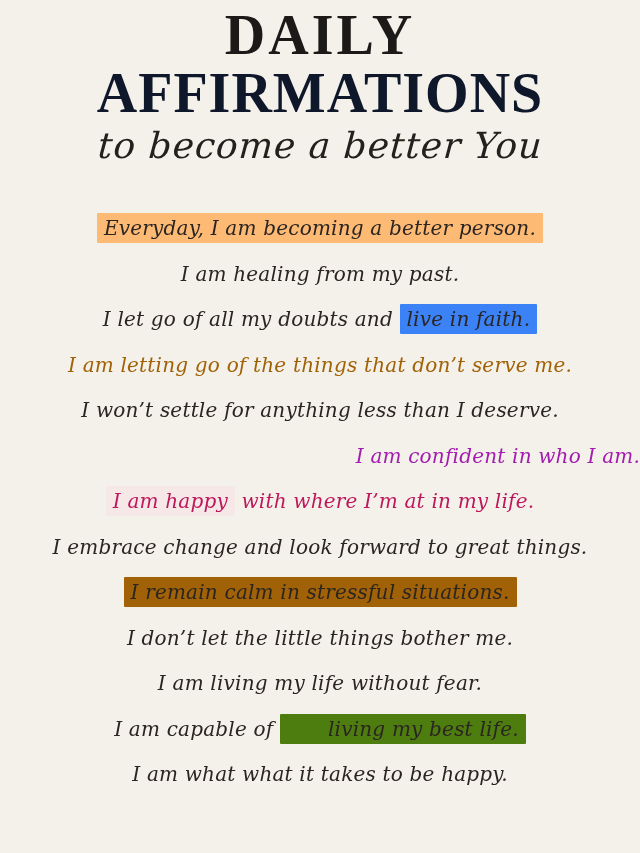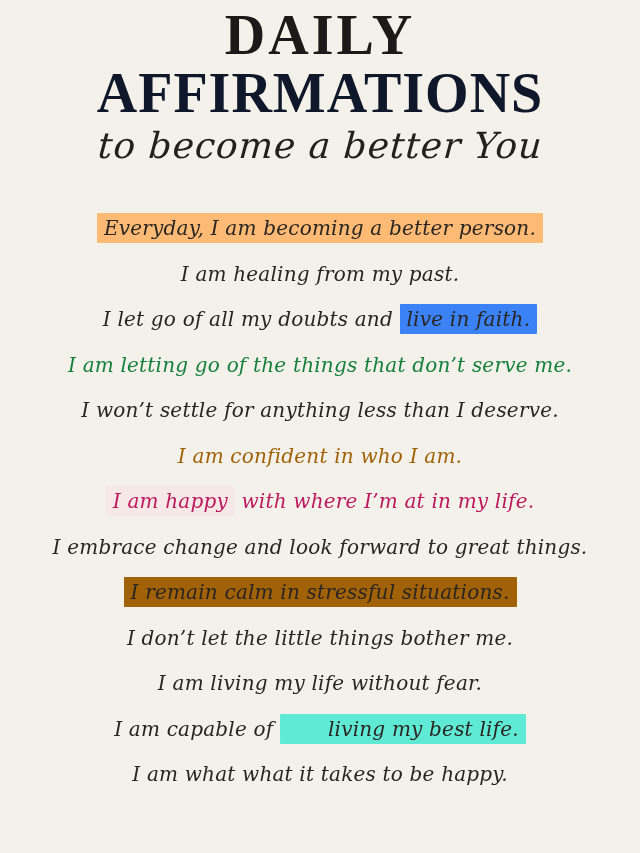--- a/index.html
+++ b/index.html
@@ -68,24 +68,24 @@
       <span class="title-line title-line-1" style="color: rgb(28, 26, 24);">DAILY</span>
       <span class="title-line" style="color: #0f172a;">AFFIRMATIONS</span>
     </h1>
     <span class="subtitle" style="color: rgb(35, 33, 30);">to become a better You</span>
   </header>
 
   <main class="affirmations">
       <p class="affirmation" style="color: rgb(43, 37, 34);"><span class="hl" style="background-color: #fdba74;">Everyday, I am becoming a better person.</span></p>
       <p class="affirmation" style="color: rgb(43, 37, 34);"><span>I am healing from my past.</span></p>
       <p class="affirmation" style="color: rgb(43, 37, 34);"><span>I let go of all my doubts and </span><span class="hl" style="background-color: #3b82f6;">live in faith.</span></p>
-      <p class="affirmation" style="color: #15803d; text-align: center;"><span>I am letting go of the things that don’t serve me.</span></p>
+      <p class="affirmation" style="color: #a16207; text-align: center;"><span>I am letting go of the things that don’t serve me.</span></p>
       <p class="affirmation" style="color: rgb(43, 37, 34);"><span>I won’t settle for anything less than I deserve.</span></p>
-      <p class="affirmation" style="color: #a16207;"><span>I am confident in who I am.</span></p>
+      <p class="affirmation" style="color: #a21caf; text-align: right;"><span>I am confident in who I am.</span></p>
       <p class="affirmation" style="color: #be185d;"><span class="hl" style="background-color: rgb(247, 232, 232);">I am happy</span><span> with where I’m at in my life.</span></p>
       <p class="affirmation" style="color: rgb(43, 37, 34);"><span>I embrace change and look forward to great things.</span></p>
       <p class="affirmation" style="color: rgb(43, 37, 34);"><span class="hl" style="background-color: #a16207;">I remain calm in stressful situations.</span></p>
       <p class="affirmation" style="color: rgb(43, 37, 34);"><span>I don’t let the little things bother me.</span></p>
       <p class="affirmation" style="color: rgb(43, 37, 34);"><span>I am living my life without fear.</span></p>
-      <p class="affirmation" style="color: rgb(43, 37, 34);"><span>I am capable of </span><span class="hl" style="background-color: #5eead4; padding-left: 48px;">living my best life.</span></p>
+      <p class="affirmation" style="color: rgb(43, 37, 34);"><span>I am capable of </span><span class="hl" style="background-color: #4d7c0f; padding-left: 48px;">living my best life.</span></p>
       <p class="affirmation" style="color: rgb(43, 37, 34);"><span>I am what what it takes to be happy.</span></p>
     </main>
 </div>
 
 </body></html>

